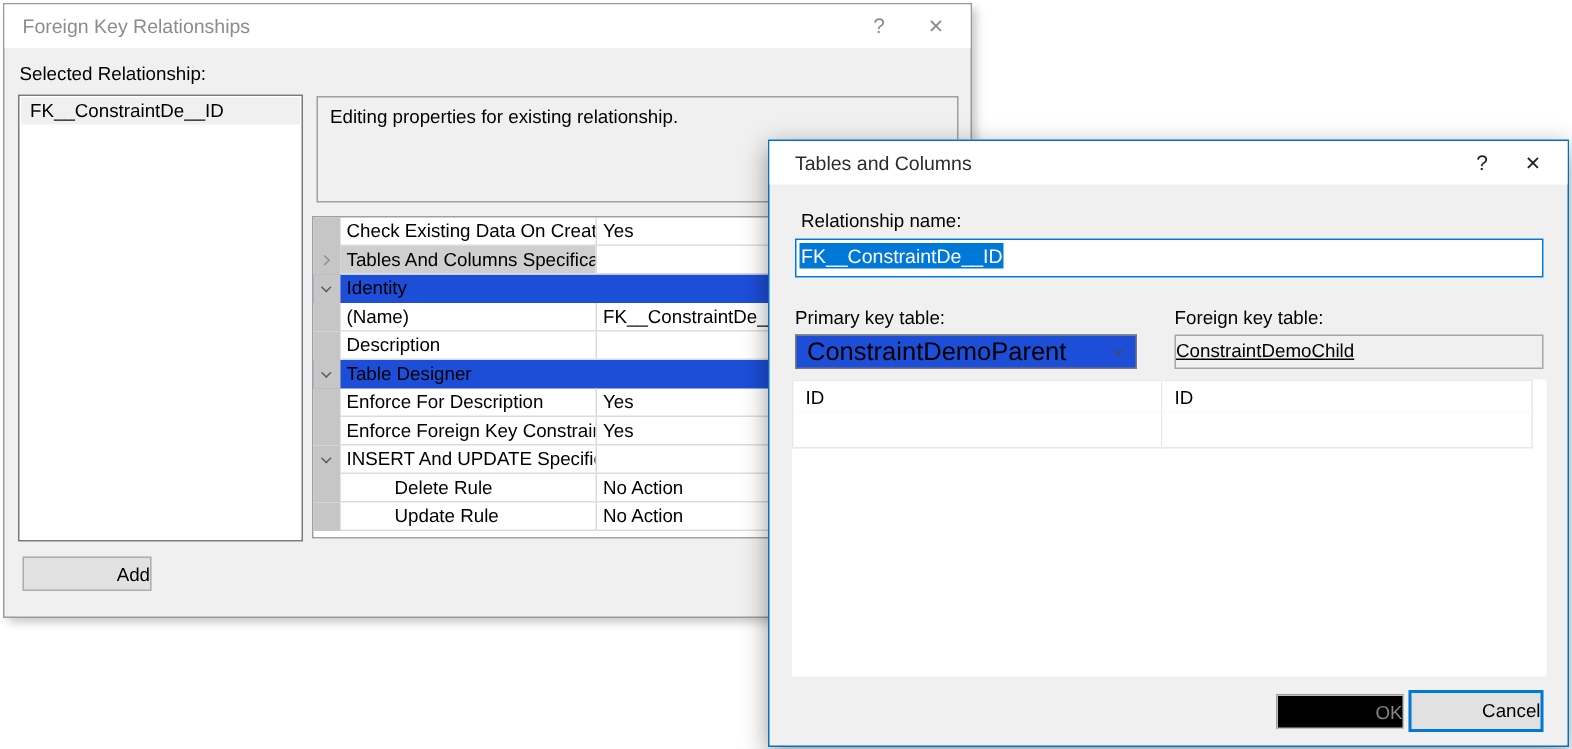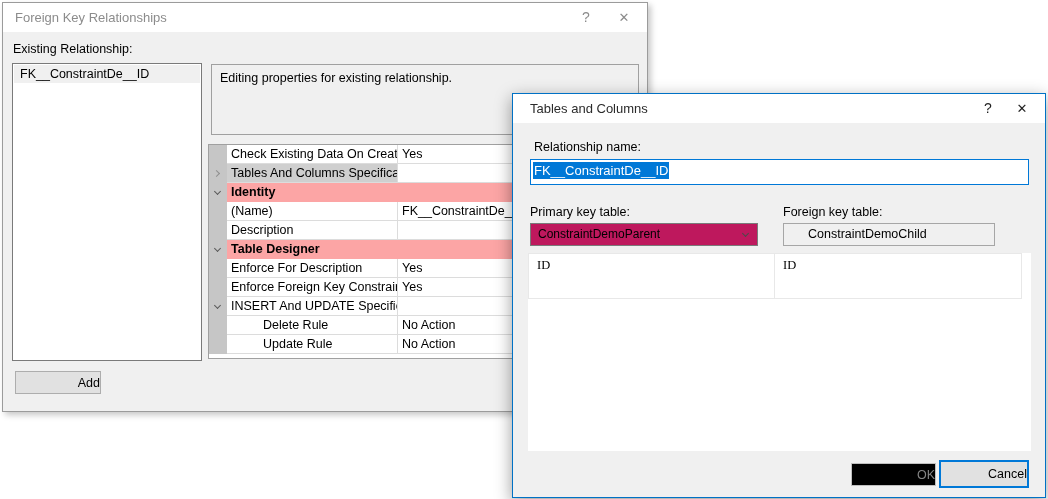--- a/index.html
+++ b/index.html
@@ -28,65 +28,65 @@
              border:1px solid #a0a0a0; font-size:12.5px; padding:6px 8px; }
   .propgrid { position:absolute; left:205px; top:141px; width:432px; height:215px;
               background:#fff; border:1px solid #a0a0a0; overflow:hidden; }
   .pg-row { display:flex; height:19px; line-height:18px; font-size:12.5px; }
   .pg-gutter { width:18px; flex:0 0 18px; background:#c6c6c6; position:relative; }
   .pg-label { flex:0 0 170px; padding-left:4px; border-bottom:1px solid #dcdcdc;
               white-space:nowrap; overflow:hidden; }
   .pg-value { flex:1; padding-left:4px; border-bottom:1px solid #dcdcdc;
               border-left:1px solid #dcdcdc; white-space:nowrap; overflow:hidden; }
   .pg-row.sel .pg-label { background:#cfcfcf; }
-  .pg-row.cat { background:#fca5a5; font-weight:bold; }
+  .pg-row.cat { background:#1d4ed8; font-weight:normal; }
   .pg-row.cat .pg-label { border-bottom:none; flex:1 0 auto; }
   .pg-label.indent { padding-left:36px; }
   .cv { position:absolute; left:6px; top:6px; width:5px; height:5px;
         border-right:1.5px solid #5a5a5a; border-bottom:1.5px solid #5a5a5a; }
   .cv-down { transform:rotate(45deg); }
   .cv-right { transform:rotate(-45deg); border-color:#8f8f8f; left:5px; top:7px; }
   .btn { position:absolute; background:#e1e1e1; border:1px solid #adadad;
          font-size:12.5px; text-align:right; font-family:"Liberation Sans",sans-serif; }
   .btn-add { left:12px; top:368px; width:86px; height:23px; }
   .btn-del { left:103px; top:368px; width:92px; height:23px; }
 
   
   .txt-input { position:absolute; left:17px; top:65px; width:499px; height:26px;
                background:#fff; border:1px solid #0078d7; padding:3px 2px; font-size:13px; }
   .sel-text { background:#0078d7; color:#fff; padding:1px 1px; }
   .combo { position:absolute; left:17px; top:129px; width:228px; height:23px;
-           background:#be185d; border:1px solid #7a7a7a; font-size:12px;
+           background:#1d4ed8; border:1px solid #7a7a7a; font-size:17px;
            line-height:21px; padding-left:7px; }
   .combo .cv { left:auto; right:9px; top:7px; border-color:#4a4a4a; }
-  .ro-field { position:absolute; left:270px; top:129px; width:212px; height:23px;
+  .ro-field { position:absolute; left:270px; top:129px; width:246px; height:23px;
               background:#f0f0f0; border:1px solid #a6a6a6; font-size:12.5px;
-              line-height:21px; padding-left:24px; }
+              line-height:21px; padding-left:0;text-decoration:underline; }
   .colgrid { position:absolute; left:15px; top:159px; width:503px; height:198px; background:#fff; }
-  .colgrid-inner { width:494px;font-family:Liberation Serif, serif; }
+  .colgrid-inner { width:494px; }
   .cg-row { display:flex; height:23px; }
   .cg-cell { flex:0 0 247px; border:1px solid #e8e8e8; border-top:none; margin-top:-1px;
              font-size:12.5px; line-height:22px; padding-left:8px; background:#fff; }
   .cg-cell + .cg-cell { border-left:none; flex:0 0 247px; }
   .cg-head .cg-cell { border-top:1px solid #e8e8e8; margin-top:0; }
   .btn-ok { left:338px; top:369px; width:85px; height:23px; background:#000000;
             border:1px solid #bfbfbf; color:#858585; }
   .btn-cancel { left:426px; top:366px; width:90px; height:28px; border:2px solid #0078d7; }
 </style>
 </head>
 <body>
 
 <div class="dlg dlg-bg">
   <div class="titlebar">
     <span class="title">Foreign Key Relationships</span>
     <span class="tb-btn tb-help">?</span>
     <span class="tb-btn tb-close">✕</span>
   </div>
 
-  <div class="lbl" style="left:10px; top:39px;">Existing Relationship:</div>
+  <div class="lbl" style="left:10px; top:39px;">Selected Relationship:</div>
 
   <div class="listbox">
     <div class="list-item">FK__ConstraintDe__ID</div>
   </div>
 
   <div class="infobox">
     <span>Editing properties for existing relationship.</span>
   </div>
 
   <div class="propgrid">

